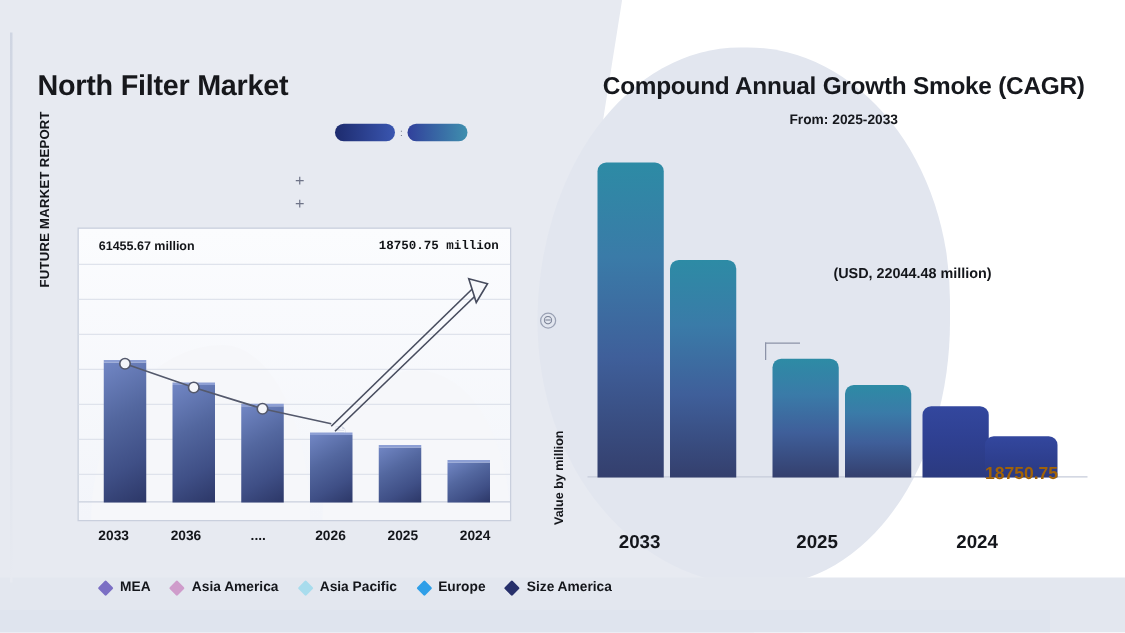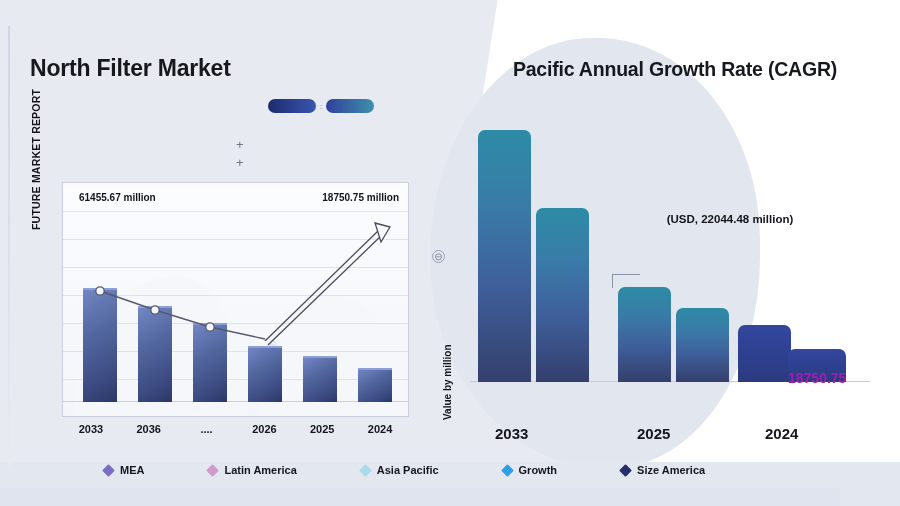--- a/index.html
+++ b/index.html
@@ -122,21 +122,21 @@
     position:absolute; bottom:14px;
     background:linear-gradient(150deg,#7186c4 0%,#53679f 38%,#3f4f86 72%,#2c3767 100%);
     border-top:2px solid #8d9fd4;
   }
   .lbl-left {
     position:absolute; left:16px; top:9px;
     font-size:10px; font-weight:bold; color:#121418; z-index:6;
   }
   .lbl-right {
     position:absolute; right:9px; top:9px;
-    font-size:10px; font-weight:bold; color:#121418; z-index:6;
+    font-size:10px; font-weight:bold; color:#121418; z-index:6;font-family:Liberation Mono, monospace;
   }
   .axis-left-title {
     position:absolute; left:30px; top:230px;
     width:180px;
     transform:rotate(-90deg); transform-origin:0 0;
     font-size:10.5px; font-weight:bold; color:#14161b;
     letter-spacing:0.2px; z-index:5;
   }
   .axis-right-title {
     position:absolute; left:442px; top:420px;
@@ -191,34 +191,34 @@
     background:#c6ccda;
   }
   .rxticks {
     position:absolute; left:470px; top:425px; width:400px; z-index:5;
   }
   .rxtick {
     position:absolute; font-size:15px; font-weight:bold; color:#14161b;
   }
   .rvalue-label {
     position:absolute; left:788px; top:370px;
-    font-size:14px; font-weight:bold; color:#a21caf; z-index:6;
+    font-size:14px; font-weight:bold; color:#a16207; z-index:6;
   }
   .bracket {
     position:absolute; left:612px; top:274px;
     width:28px; height:14px;
     border-left:1px solid #8c93a8;
     border-top:1px solid #8c93a8;
     z-index:3;
   }
 
   
   .legend {
     position:absolute; left:80px; top:464px;
-    display:flex; align-items:center; gap:64px; z-index:6;margin-left:24px;
+    display:flex; align-items:center; gap:17px; z-index:6;
   }
   .legend-item { display:flex; align-items:center; gap:7px; }
   .legend-dot {
     width:9px; height:9px;
     transform:rotate(45deg);
     border-radius:1px;
   }
   .legend-text { font-size:11px; font-weight:bold; color:#14161b; }
 </style>
 </head>
@@ -294,21 +294,22 @@
 
   <div class="xticks">
     <div class="xtick">2033</div>
     <div class="xtick">2036</div>
     <div class="xtick">....</div>
     <div class="xtick">2026</div>
     <div class="xtick">2025</div>
     <div class="xtick">2024</div>
   </div>
 
-  <div class="cagr-title">Pacific Annual Growth Rate (CAGR)</div>
+  <div class="cagr-title">Compound Annual Growth Smoke (CAGR)</div>
+  <div class="cagr-range">From: 2025-2033</div>
   <div class="cagr-sub">(USD, 22044.48 million)</div>
 
   <div class="bracket"></div>
 
   <div class="rbars">
     <div class="rbaseline"></div>
 
     <div class="rbar rbar-teal" style="left:8px;   width:53px;  height:252px;"></div>
     <div class="rbar rbar-teal" style="left:66px;  width:53px;  height:174px;"></div>
 
@@ -327,29 +328,29 @@
     <div class="rxtick" style="left:295px;">2024</div>
   </div>
 
   <div class="legend">
     <div class="legend-item">
       <div class="legend-dot" style="background:#7b6fc4"></div>
       <div class="legend-text">MEA</div>
     </div>
     <div class="legend-item">
       <div class="legend-dot" style="background:#cf9ccb"></div>
-      <div class="legend-text">Latin America</div>
+      <div class="legend-text">Asia America</div>
     </div>
     <div class="legend-item">
       <div class="legend-dot" style="background:#a8dced"></div>
       <div class="legend-text">Asia Pacific</div>
     </div>
     <div class="legend-item">
       <div class="legend-dot" style="background:#2f9fe8"></div>
-      <div class="legend-text">Growth</div>
+      <div class="legend-text">Europe</div>
     </div>
     <div class="legend-item">
       <div class="legend-dot" style="background:#27306b"></div>
       <div class="legend-text">Size America</div>
     </div>
   </div>
 
 </div>
 
 </body></html>

